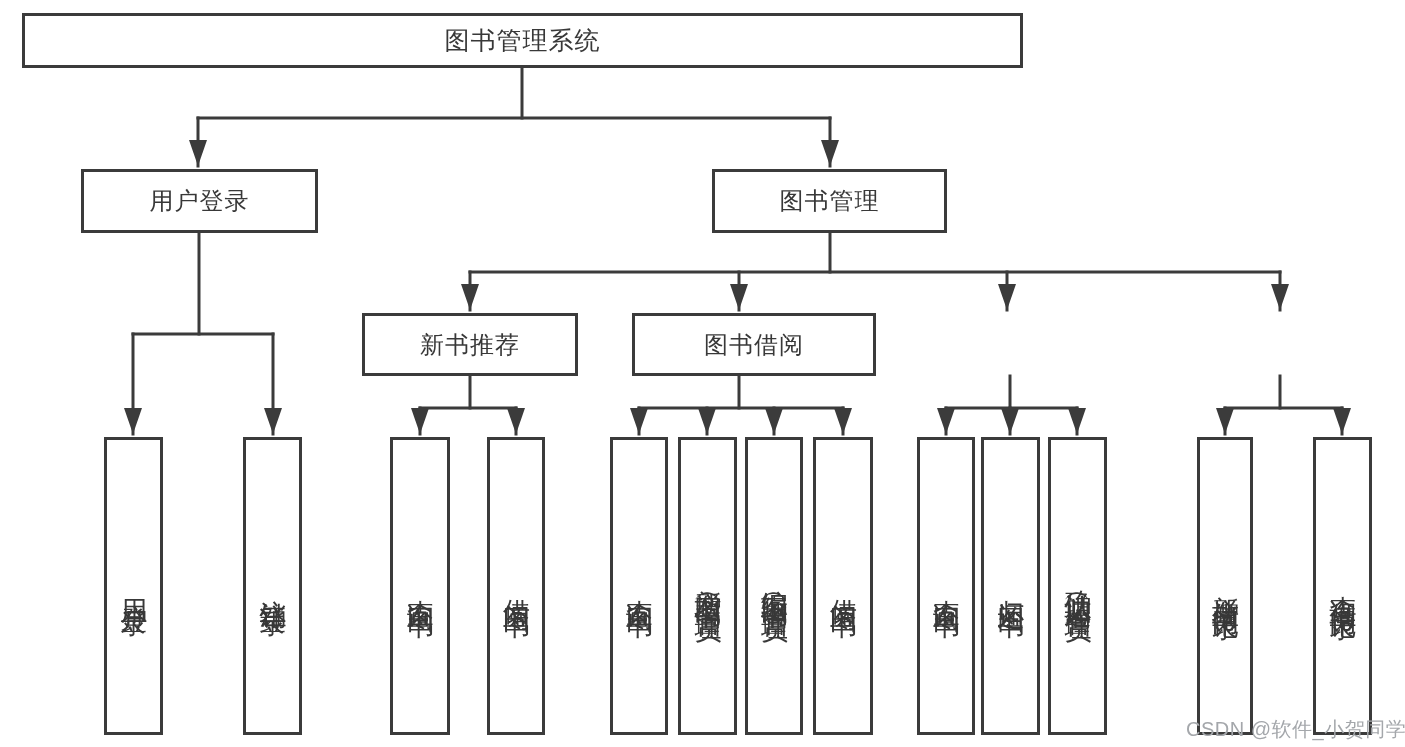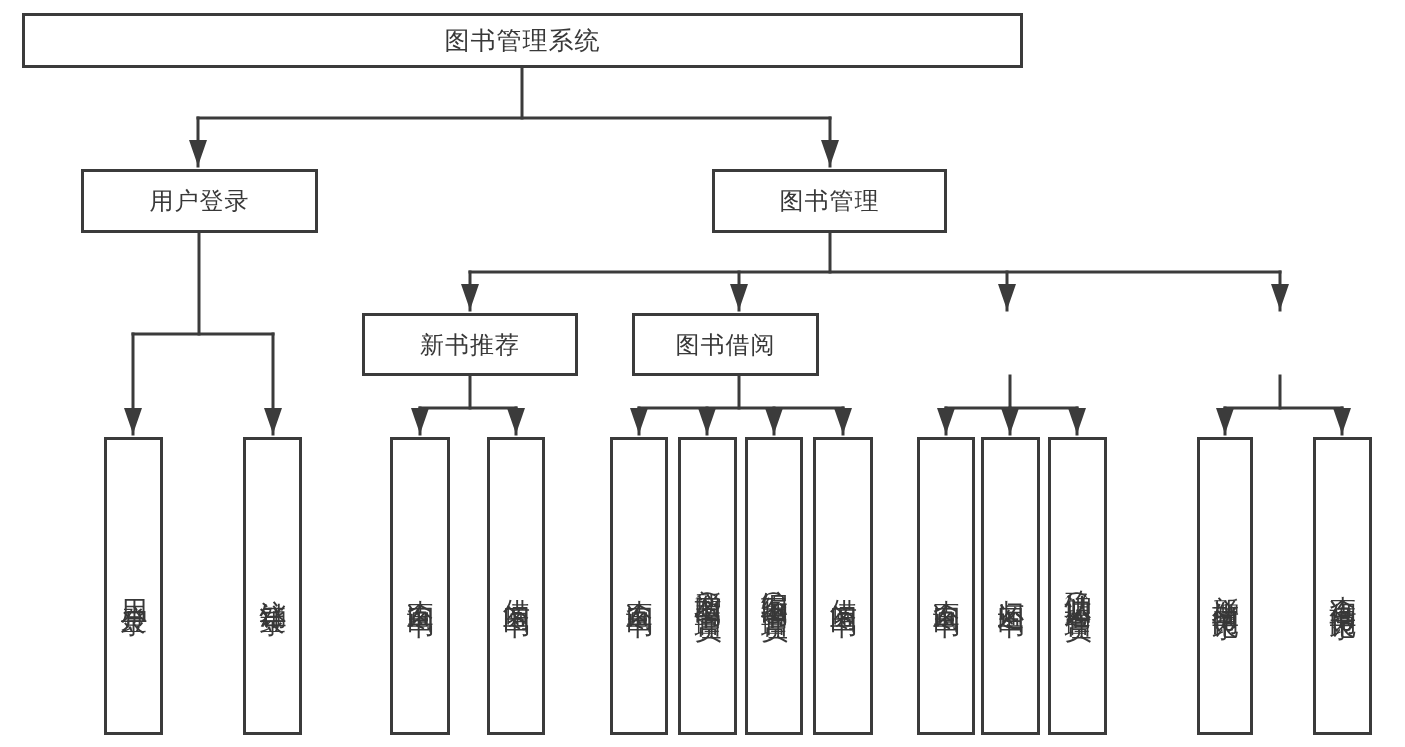--- a/index.html
+++ b/index.html
@@ -140,21 +140,21 @@
   <div class="node h" style="left:81px; top:169px; width:237px; height:64px;">
     <span>用户登录</span>
   </div>
   <div class="node h" style="left:712px; top:169px; width:235px; height:64px;">
     <span>图书管理</span>
   </div>
 
   <div class="node h" style="left:362px; top:313px; width:216px; height:63px;">
     <span>新书推荐</span>
   </div>
-  <div class="node h" style="left:632px; top:313px; width:187px; height:63px;">
+  <div class="node h" style="left:632px; top:313px; width:244px; height:63px;">
     <span>图书借阅</span>
   </div>
 
   <div class="node leaf" style="left:104px; top:437px; width:59px; height:298px;">
     <span class="vtext">用户登录</span>
   </div>
   <div class="node leaf" style="left:243px; top:437px; width:59px; height:298px;">
     <span class="vtext">注销登录</span>
   </div>
 
@@ -188,14 +188,15 @@
     <span class="vtext">确认归还（管理员）</span>
   </div>
 
   <div class="node leaf" style="left:1197px; top:437px; width:56px; height:298px;">
     <span class="vtext">新增借阅记录</span>
   </div>
   <div class="node leaf" style="left:1313px; top:437px; width:59px; height:298px;">
     <span class="vtext">查询借阅记录</span>
   </div>
 
+  <div class="watermark">CSDN @软件_小贺同学</div>
 
 </div>
 
 </body></html>

